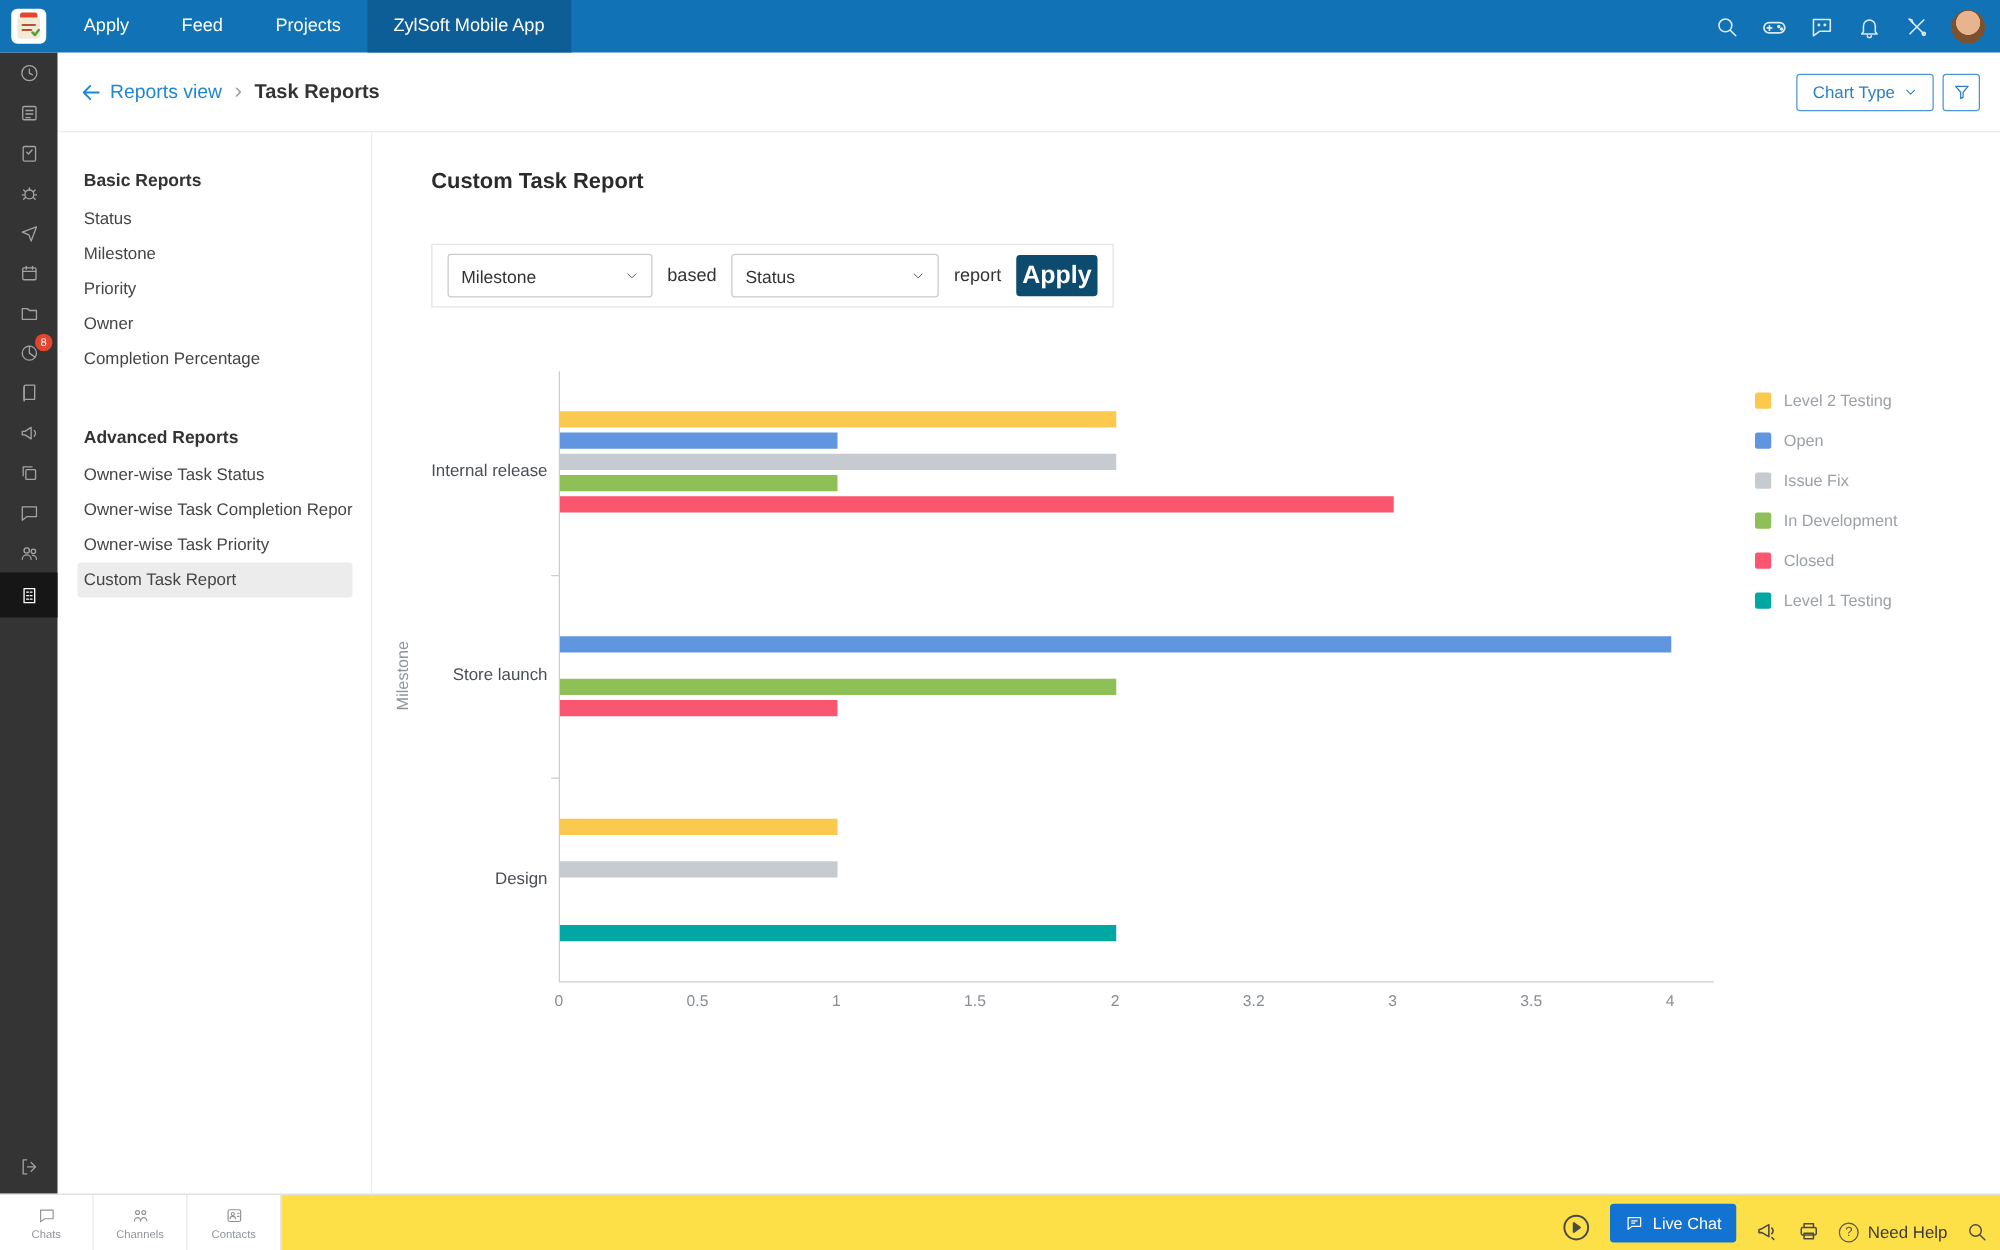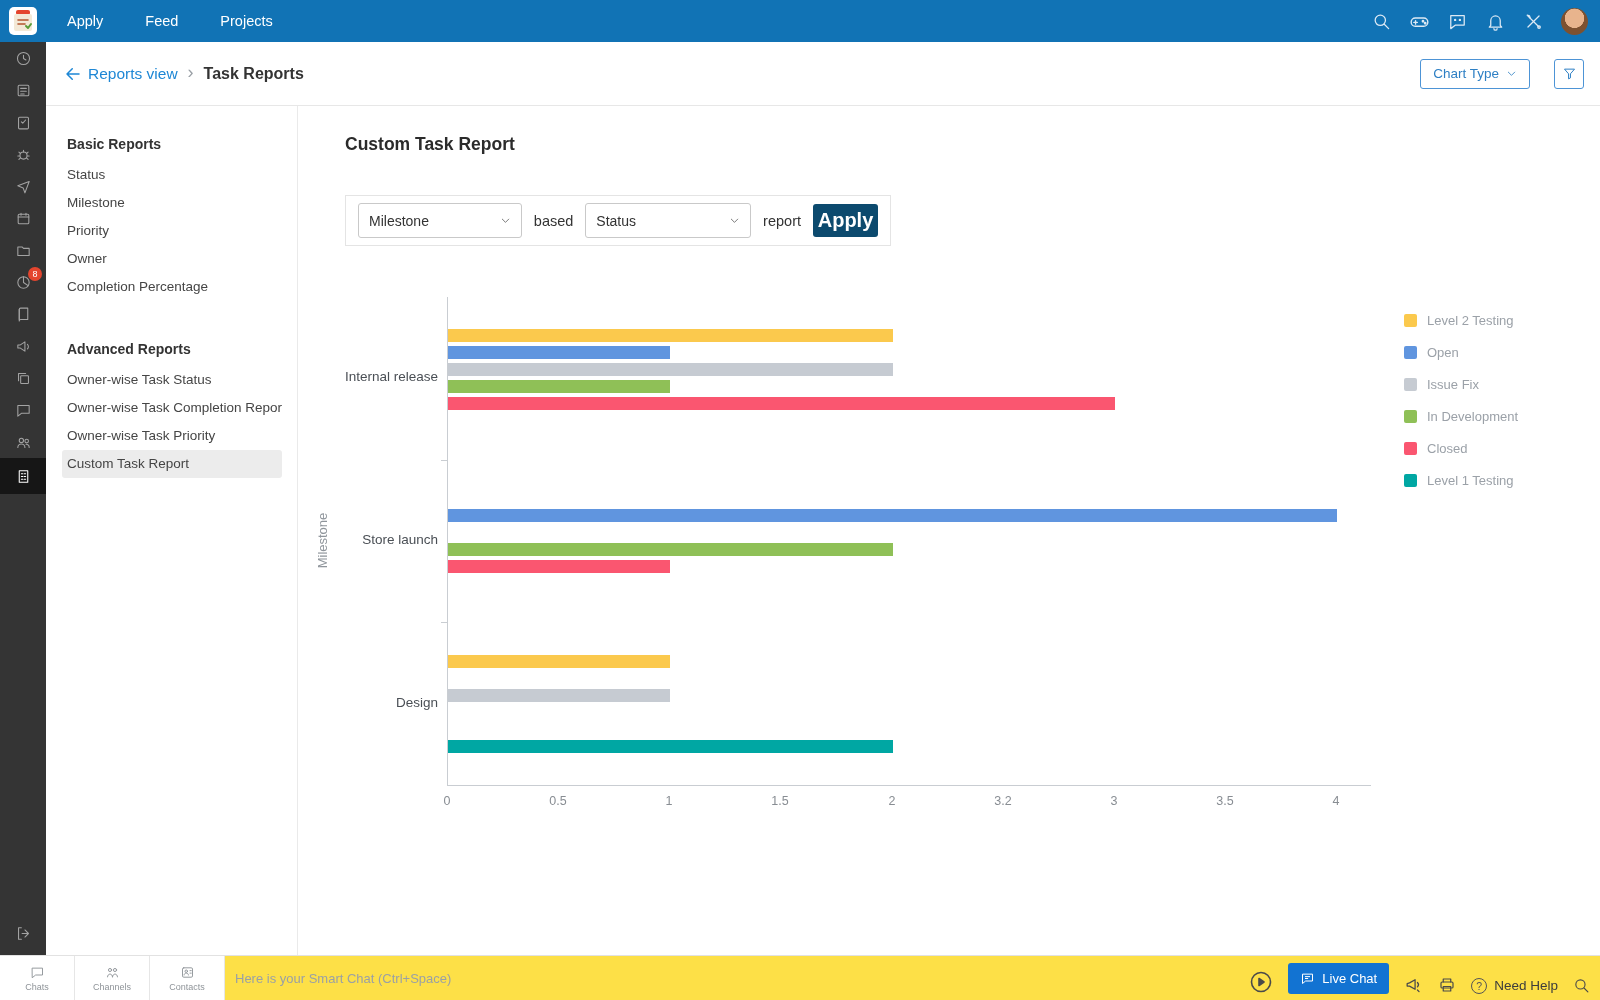--- a/index.html
+++ b/index.html
@@ -30,21 +30,21 @@
   #rail-bottom { position:absolute; bottom:6px; left:0; }
 
   
   #crumbbar { position:absolute; left:46px; top:42px; width:1554px; height:64px; background:#fff;
     border-bottom:1px solid #e7e7e7; display:flex; align-items:center; }
   #back-btn { margin-left:14px; width:26px; height:26px; display:flex; align-items:center; justify-content:center; cursor:pointer; }
   #back-btn svg { stroke:#1e87d5; fill:none; stroke-width:2; stroke-linecap:round; stroke-linejoin:round; }
   #crumb-link { color:#1e87d5; font-size:15.5px; margin-left:2px; cursor:pointer; }
   #crumb-sep { color:#9aa0a6; font-size:18px; margin:0 10px 2px 10px; }
   #crumb-current { color:#333; font-size:16px; font-weight:bold; }
-  #crumb-right { margin-left:auto; display:flex; align-items:flex-end; gap:24px; padding-right:16px; }
+  #crumb-right { margin-left:auto; display:flex; align-items:flex-end; gap:7px; padding-right:16px; }
   #chart-type-btn { height:30px; border:1px solid #4d94d6; border-radius:3px; background:#fff;
     color:#2d7fc4; font-size:13.5px; display:flex; align-items:center; gap:7px; padding:0 12px; cursor:pointer; }
   #chart-type-btn svg { stroke:#2d7fc4; fill:none; stroke-width:1.8; stroke-linecap:round; stroke-linejoin:round; }
   #filter-btn { width:30px; height:30px; border:1px solid #4d94d6; border-radius:3px; background:#fff;
     display:flex; align-items:center; justify-content:center; cursor:pointer; }
   #filter-btn svg { stroke:#2d7fc4; fill:none; stroke-width:1.6; stroke-linejoin:round; }
 
   
   #panel { position:absolute; left:46px; top:106px; width:252px; height:849px; background:#fff;
     border-right:1px solid #eaeaea; padding-top:30px; }
@@ -113,20 +113,21 @@
   <svg id="logo" viewBox="0 0 30 30">
     <rect x="1" y="1" width="28" height="28" rx="5" fill="#ffffff"></rect>
     <rect x="8" y="4" width="14" height="5" rx="2" fill="#e4452e"></rect>
     <rect x="6" y="8" width="18" height="17" rx="2" fill="#f3e9d7"></rect>
     <path d="M10 14h10M10 18h7" stroke="#b2552f" stroke-width="1.6" stroke-linecap="round"></path>
     <path d="M18 20l2 2 3-4" stroke="#5a9e3a" stroke-width="2" fill="none" stroke-linecap="round" stroke-linejoin="round"></path>
   </svg>
   <div class="nav-item">Apply</div>
   <div class="nav-item">Feed</div>
   <div class="nav-item">Projects</div>
+  <div class="nav-item active">ZylSoft Mobile App</div>
   <div id="nav-right">
     <div class="nav-icon">
       <svg width="19" height="19" viewBox="0 0 24 24">
           <circle cx="10.5" cy="10.5" r="6.5"></circle>
           <path d="M15.5 15.5L21 21"></path>
         </svg>
     </div>
     <div class="nav-icon">
       <svg width="21" height="21" viewBox="0 0 24 24">
           <rect x="2.5" y="8" width="19" height="9.5" rx="4.7"></rect>
@@ -387,21 +388,20 @@
     <span class="btab-label">Channels</span>
   </div>
   <div class="btab">
     <svg width="15" height="15" viewBox="0 0 24 24">
         <rect x="4" y="4.5" width="16" height="15" rx="2"></rect>
         <circle cx="10" cy="10" r="2"></circle>
         <path d="M6.5 16c0-1.8 1.6-3 3.5-3s3.5 1.2 3.5 3M16 9h2M16 13h2"></path>
       </svg>
     <span class="btab-label">Contacts</span>
   </div>
-  <input id="smart-chat" type="text" placeholder="Here is your Smart Chat (Ctrl+Space)" style="">
   <div id="bottom-right">
     <div class="bb-icon">
       <svg width="24" height="24" viewBox="0 0 24 24">
           <circle cx="12" cy="12" r="9.5"></circle>
           <path d="M10 8.5l5 3.5-5 3.5z" fill="#4a4a4a"></path>
         </svg>
     </div>
     <button id="live-chat-btn">
       <svg width="15" height="15" viewBox="0 0 24 24">
           <path d="M4 5h16v11H9l-5 4z"></path>

